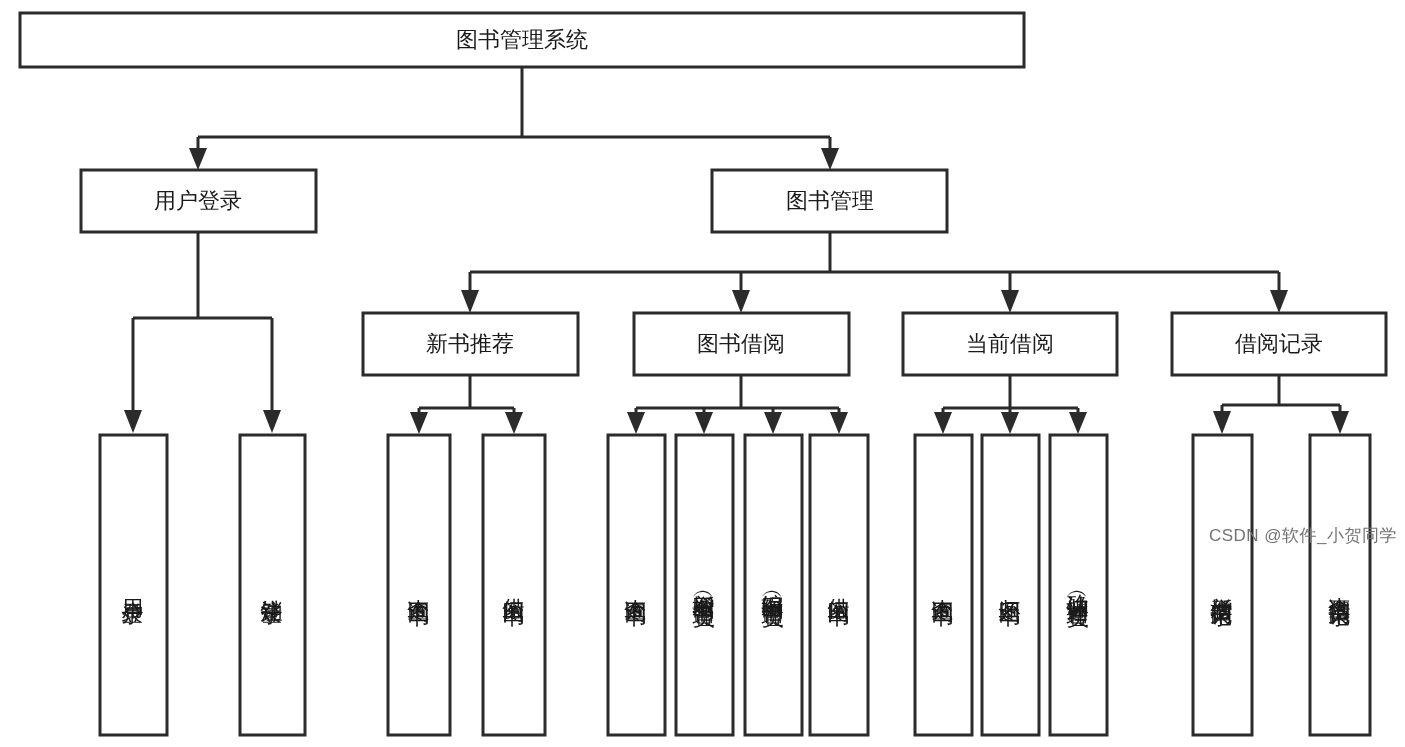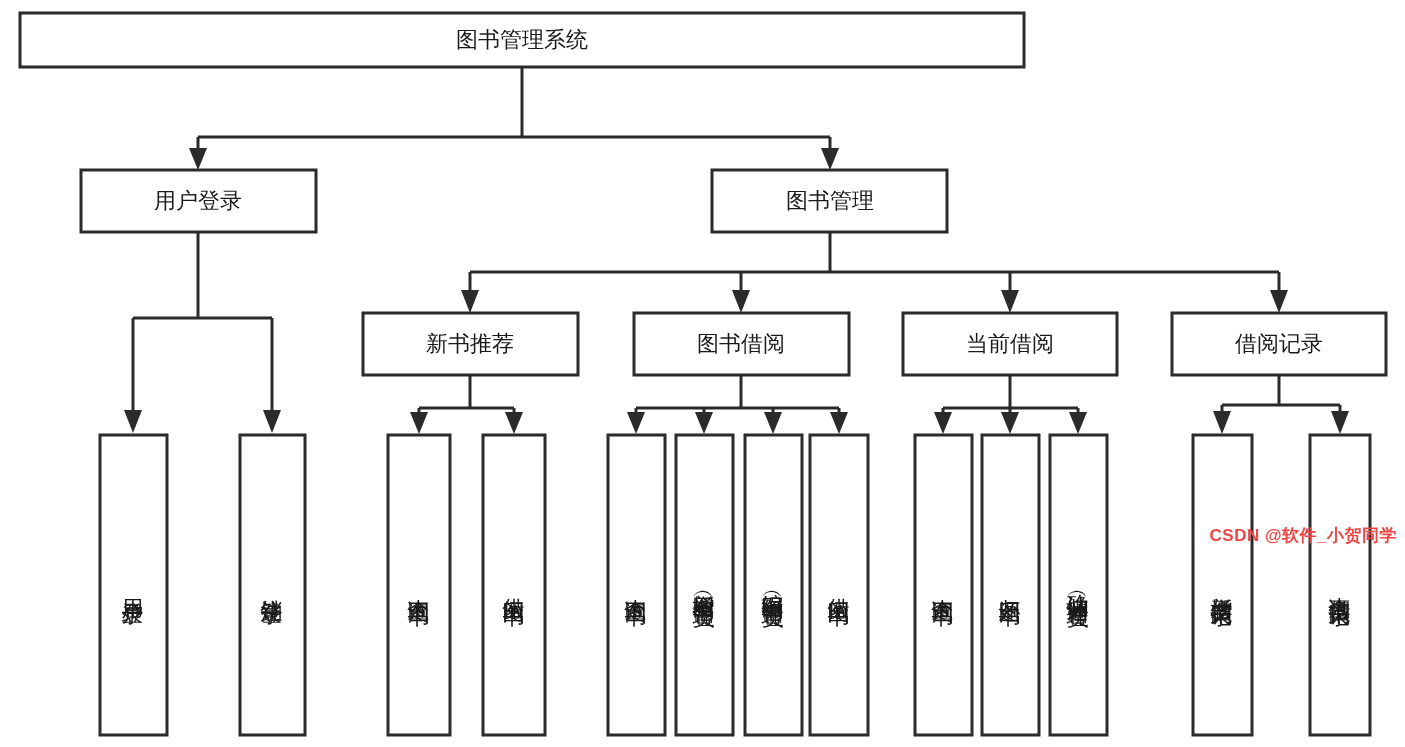--- a/index.html
+++ b/index.html
@@ -57,25 +57,24 @@
     letter-spacing: 2px;
     dominant-baseline: central;
     text-anchor: middle;
   }
   .watermark {
     position: absolute;
     right: 8px;
     bottom: 4px;
     font-family: "Liberation Sans", "DejaVu Sans", sans-serif;
     font-size: 17px;
-    color: #ef4444;
+    color: #737373;
     white-space: nowrap;
     letter-spacing: 0.5px;
     pointer-events: none;
-    font-weight: bold;
   }
 </style>
 </head>
 <body>
 
 <div id="diagram-root">
   <svg class="flow" viewBox="0 0 1405 747" xmlns="http://www.w3.org/2000/svg">
 
     <g>
 

